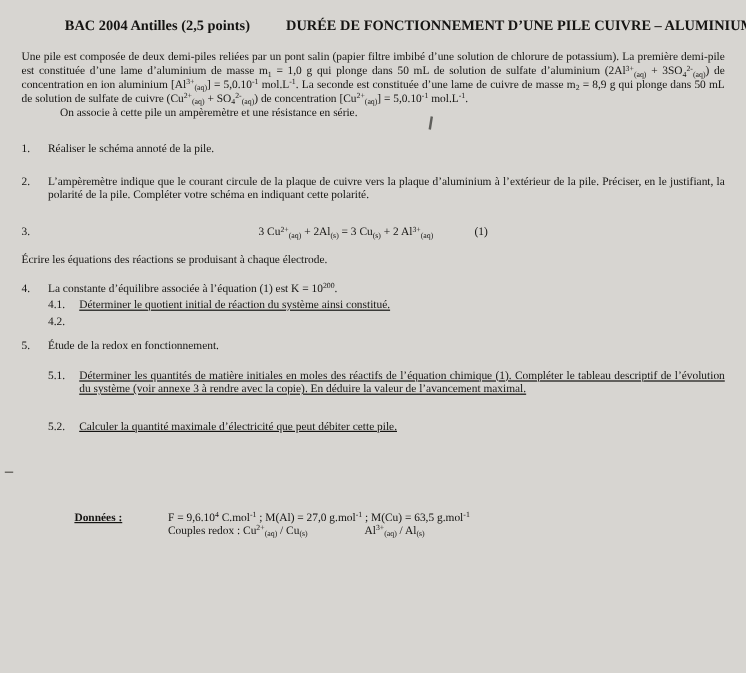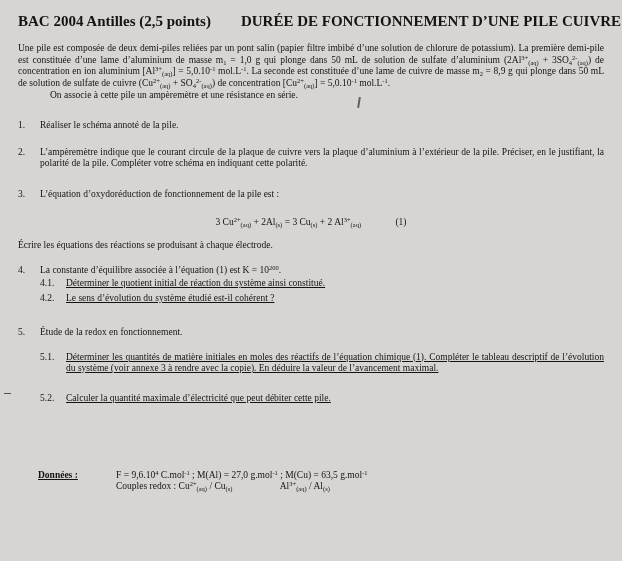--- a/index.html
+++ b/index.html
@@ -21,23 +21,24 @@
     font-size: 9.5px;
     line-height: 11.4px;
   }
   sup { font-size: 6.5px; line-height: 0; vertical-align: 3px; }
   sub { font-size: 6.5px; line-height: 0; vertical-align: -2px; }
 
   .title {
     display: flex;
     gap: 30px;
     font-weight: bold;
-    font-size: 15px;
+    font-size: 12px;
     margin-bottom: 16px;
     white-space: nowrap;
+    margin-left: 36px;
   }
   .intro { margin: 0; text-align: justify; }
   .intro-note { margin: 1px 0 0 0; text-indent: 32px; }
 
   .q { position: relative; text-align: justify; }
   .q .num { position: absolute; left: 0; top: 0; }
   .q-main { padding-left: 22px; }
   .q-sub  { margin-left: 22px; padding-left: 26px; text-decoration: underline; }
 
   .q1 { margin-top: 19px; }
@@ -49,21 +50,21 @@
   .q5 { margin-top: 23px; }
   .q51 { margin-top: 13px; }
   .q52 { margin-top: 19px; }
 
   .equation-row { margin: 17px 0 12px 0; text-align: center; }
   .eq-ref { margin-left: 32px; }
   .followup { margin: 0; }
 
   .donnees {
     margin-top: 65px;
-    margin-left: 20px;
+    margin-left: 44px;
     display: flex;
   }
   .donnees-label {
     font-weight: bold;
     text-decoration: underline;
     width: 78px;
     flex: 0 0 78px;
   }
   .donnees-body { flex: 1; }
   .couple-gap { margin-left: 45px; }
@@ -105,21 +106,20 @@
     <span>Réaliser le schéma annoté de la pile.</span>
   </div>
 
   <div class="q q-main q2">
     <span class="num">2.</span>
     <span>L’ampèremètre indique que le courant circule de la plaque de cuivre vers la plaque d’aluminium à l’extérieur de la pile. Préciser, en le justifiant, la polarité de la pile. Compléter votre schéma en indiquant cette polarité.</span>
   </div>
 
   <div class="q q-main q3">
     <span class="num">3.</span>
-    <span>L’équation d’oxydoréduction de fonctionnement de la pile est :</span>
   </div>
 
   <div class="equation-row">
     <span>3 Cu<sup>2+</sup><sub>(aq)</sub> + 2Al<sub>(s)</sub> = 3 Cu<sub>(s)</sub> + 2 Al<sup>3+</sup><sub>(aq)</sub></span>
     <span class="eq-ref">(1)</span>
   </div>
 
   <p class="followup">Écrire les équations des réactions se produisant à chaque électrode.</p>
 
   <div class="q q-main q4">
@@ -127,21 +127,20 @@
     <span>La constante d’équilibre associée à l’équation (1) est K = 10<sup>200</sup>.</span>
   </div>
 
   <div class="q q-sub q41">
     <span class="num">4.1.</span>
     <span>Déterminer le quotient initial de réaction du système ainsi constitué.</span>
   </div>
 
   <div class="q q-sub q42">
     <span class="num">4.2.</span>
-    <span>Le sens d’évolution du système étudié est-il cohérent ?</span>
   </div>
 
   <div class="q q-main q5">
     <span class="num">5.</span>
     <span>Étude de la redox en fonctionnement.</span>
   </div>
 
   <div class="q q-sub q51">
     <span class="num">5.1.</span>
     <span>Déterminer les quantités de matière initiales en moles des réactifs de l’équation chimique (1). Compléter le tableau descriptif de l’évolution du système (voir annexe 3 à rendre avec la copie). En déduire la valeur de l’avancement maximal.</span>

